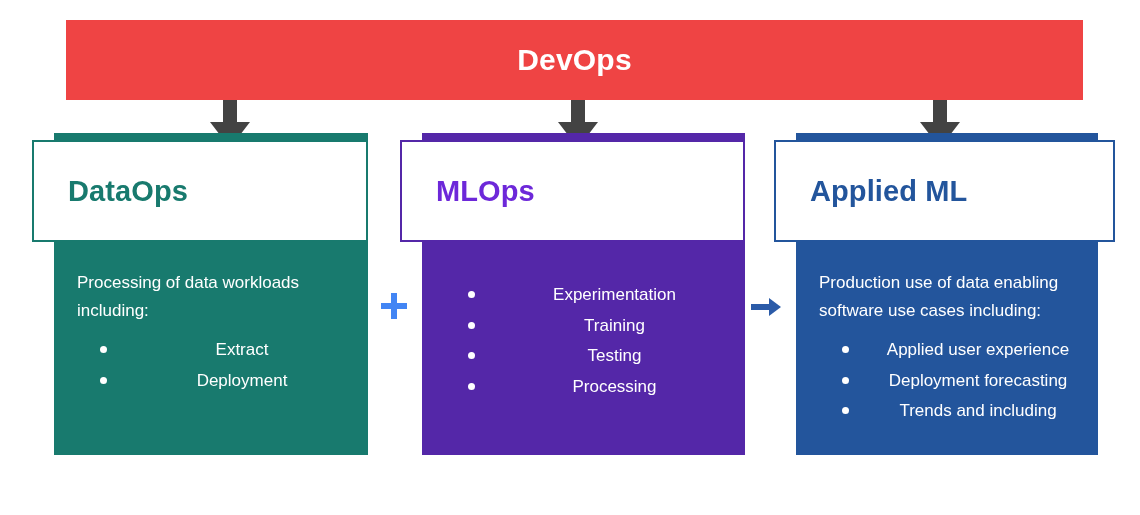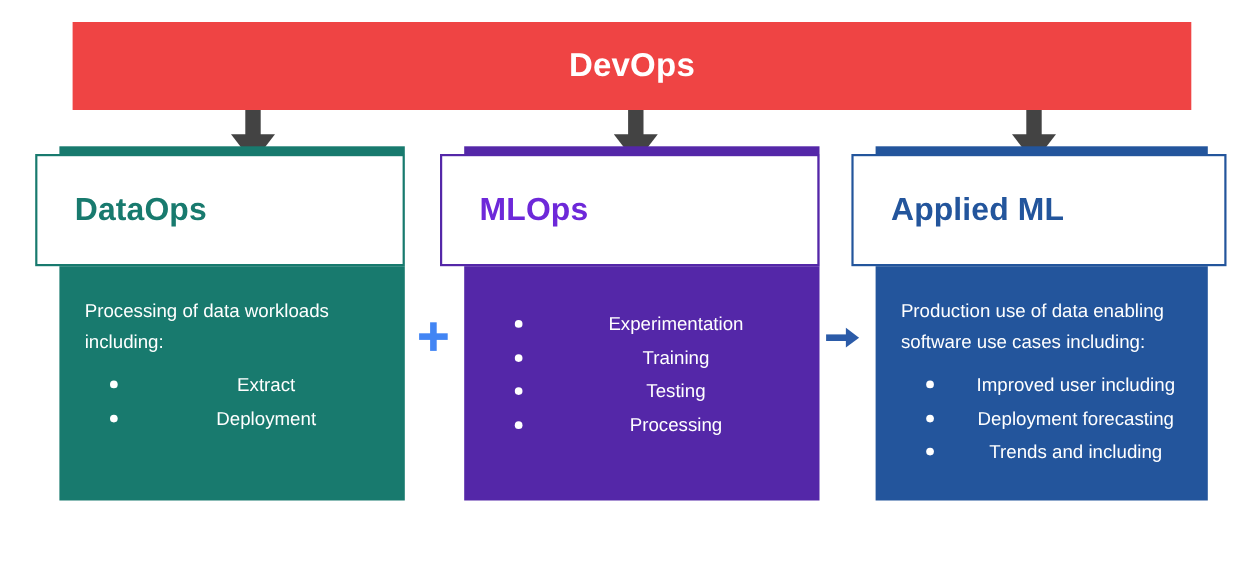--- a/index.html
+++ b/index.html
@@ -279,21 +279,21 @@
   <div class="card" id="card-appliedml">
     <div class="card-body"></div>
     <div class="card-header">
       <span class="card-title">Applied ML</span>
     </div>
     <div class="card-content">
       <div class="card-desc">Production use of data enabling software use cases including:</div>
       <ul class="card-list">
         <li>
           <span class="bullet"></span>
-          <span>Improved user including</span>
+          <span>Applied user experience</span>
         </li>
         <li>
           <span class="bullet"></span>
           <span>Deployment forecasting</span>
         </li>
         <li>
           <span class="bullet"></span>
           <span>Trends and including</span>
         </li>
       </ul>

